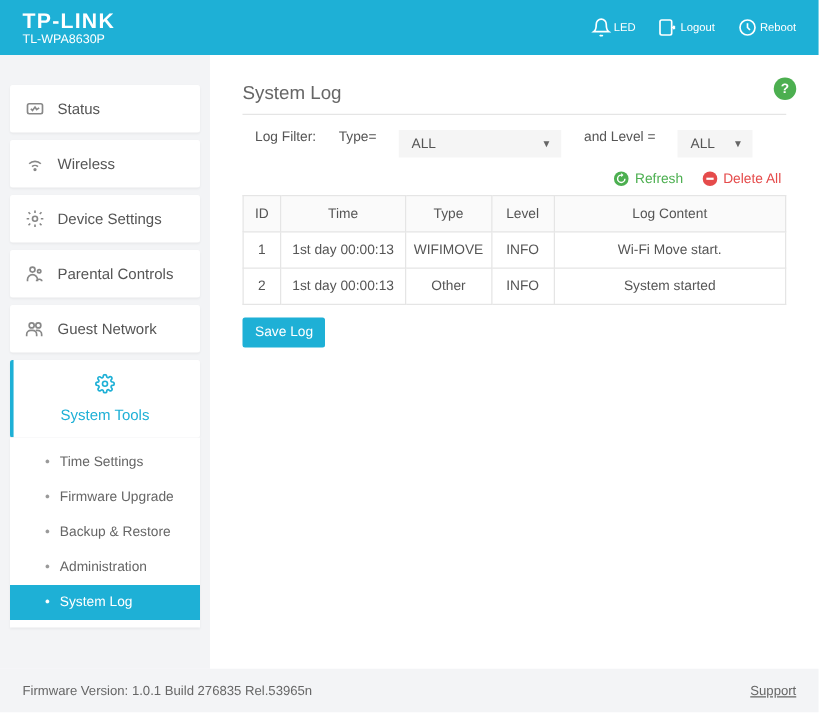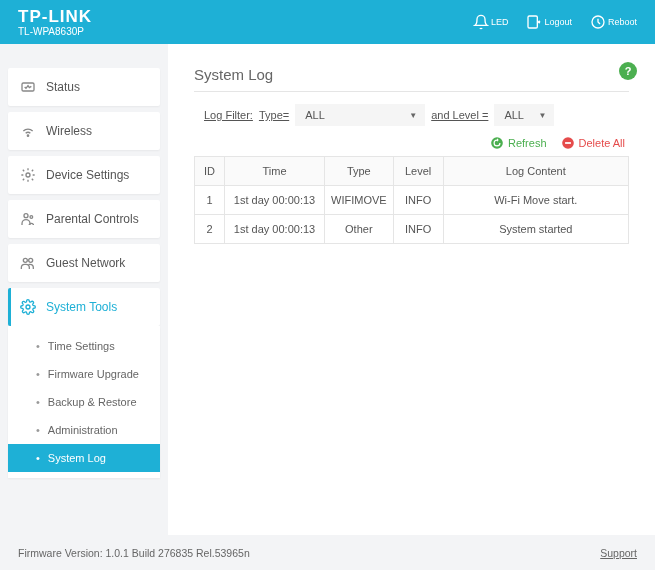--- a/index.html
+++ b/index.html
@@ -9,33 +9,33 @@
 .brand { display: flex; flex-direction: column; color: #fff; }
 .brand-logo { font-weight: bold; font-size: 17px; letter-spacing: 1px; }
 .brand-model { font-size: 10px; margin-top: -1px; }
 .header-actions { display: flex; gap: 18px; }
 .header-action { display: flex; flex-direction: row; align-items: center; color: #fff; font-size: 9px; cursor: pointer; gap: 2px; }
 .header-action svg { width: 16px; height: 16px; }
 
 .layout { display: flex; height: calc(100% - 44px - 35px); }
 .sidebar { width: 168px; background: #f3f4f6; padding: 24px 8px; display: flex; flex-direction: column; gap: 6px; }
 .nav-item { background: #fff; border-radius: 2px; padding: 11px 12px; font-size: 12px; color: #555; display: flex; align-items: center; gap: 10px; cursor: pointer; box-shadow: 0 1px 2px rgba(0,0,0,0.05); }
-.nav-item.active { color: #1eb0d6; border-left: 3px solid #1eb0d6; padding-left: 9px; }
+.nav-item.active { color: #1eb0d6; border-left: 3px solid #1eb0d6; padding-left: 9px; flex-direction: column; }
 .nav-item svg, .nav-item .icon-ph { width: 16px; height: 16px; flex-shrink: 0; }
 .subnav { background: #fff; margin-top: -6px; padding: 6px 0; box-shadow: 0 1px 2px rgba(0,0,0,0.05); }
 .subnav-item { padding: 8px 10px 8px 28px; font-size: 11px; color: #666; cursor: pointer; }
 .subnav-item::before { content: "•"; margin-right: 8px; color: #999; }
 .subnav-item.active { background: #1eb0d6; color: #fff; }
 .subnav-item.active::before { color: #fff; }
 
 .main { flex: 1; padding: 22px 26px; position: relative; }
 .page-title { font-size: 15px; color: #666; margin-bottom: 8px; }
 .help-badge { position: absolute; right: 18px; top: 18px; width: 18px; height: 18px; background: #4caf50; color: #fff; border-radius: 50%; display: flex; align-items: center; justify-content: center; font-size: 11px; font-weight: bold; cursor: pointer; }
 hr.sep { border: none; border-top: 1px solid #e5e5e5; margin-bottom: 12px; }
-.filter-row { display: flex; align-items: center; gap: 6px; font-size: 11px; color: #555; padding-left: 10px; margin-bottom: 10px; text-decoration: underline; }
+.filter-row { display: flex; gap: 18px; font-size: 11px; color: #555; padding-left: 10px; margin-bottom: 10px; }
 .select-wrap { position: relative; }
 .select { appearance: none; background: #f5f5f5; border: none; padding: 5px 28px 5px 10px; font-size: 11px; color: #555; min-width: 130px; cursor: pointer; }
 .select.sm { min-width: 60px; }
 .select-wrap::after { content: "▼"; position: absolute; right: 8px; top: 50%; transform: translateY(-50%); font-size: 8px; color: #666; pointer-events: none; }
 .actions-row { display: flex; justify-content: flex-end; gap: 14px; padding-right: 4px; margin-bottom: 6px; font-size: 11px; }
 .action-link { display: flex; align-items: center; gap: 4px; cursor: pointer; }
 .action-link.refresh { color: #4caf50; }
 .action-link.delete { color: #e54b4b; }
 .action-link svg { width: 14px; height: 14px; }
 
@@ -197,19 +197,20 @@
         <tr>
           <td>2</td>
           <td>1st day 00:00:13</td>
           <td>Other</td>
           <td>INFO</td>
           <td>System started</td>
         </tr>
       </tbody>
     </table>
 
+    <button class="save-btn">Save Log</button>
   </div>
 </div>
 
 <div class="footer">
   <span class="fw">Firmware Version: 1.0.1 Build 276835 Rel.53965n</span>
   <span class="support">Support</span>
 </div>
 
 </body></html>

